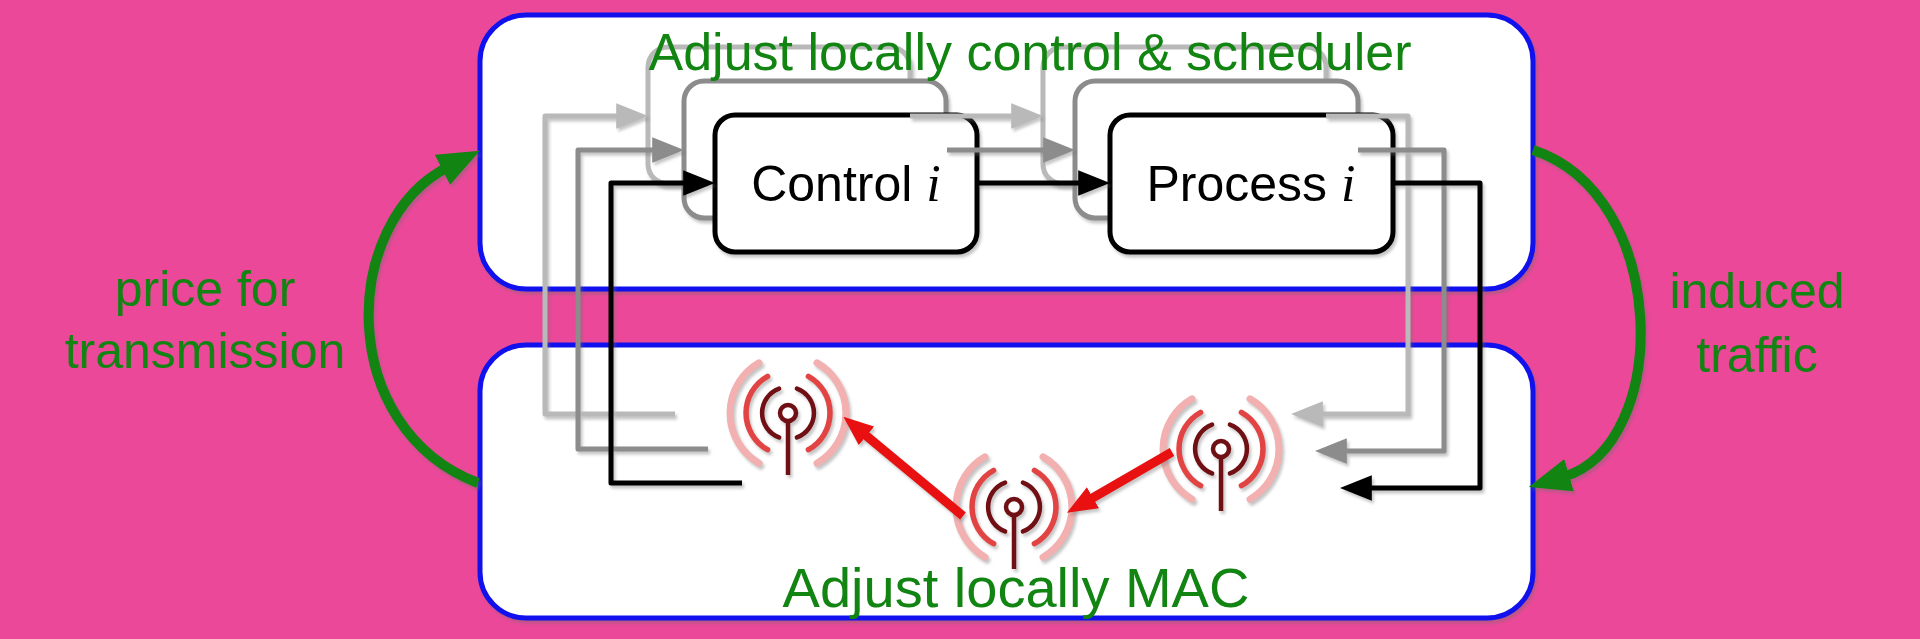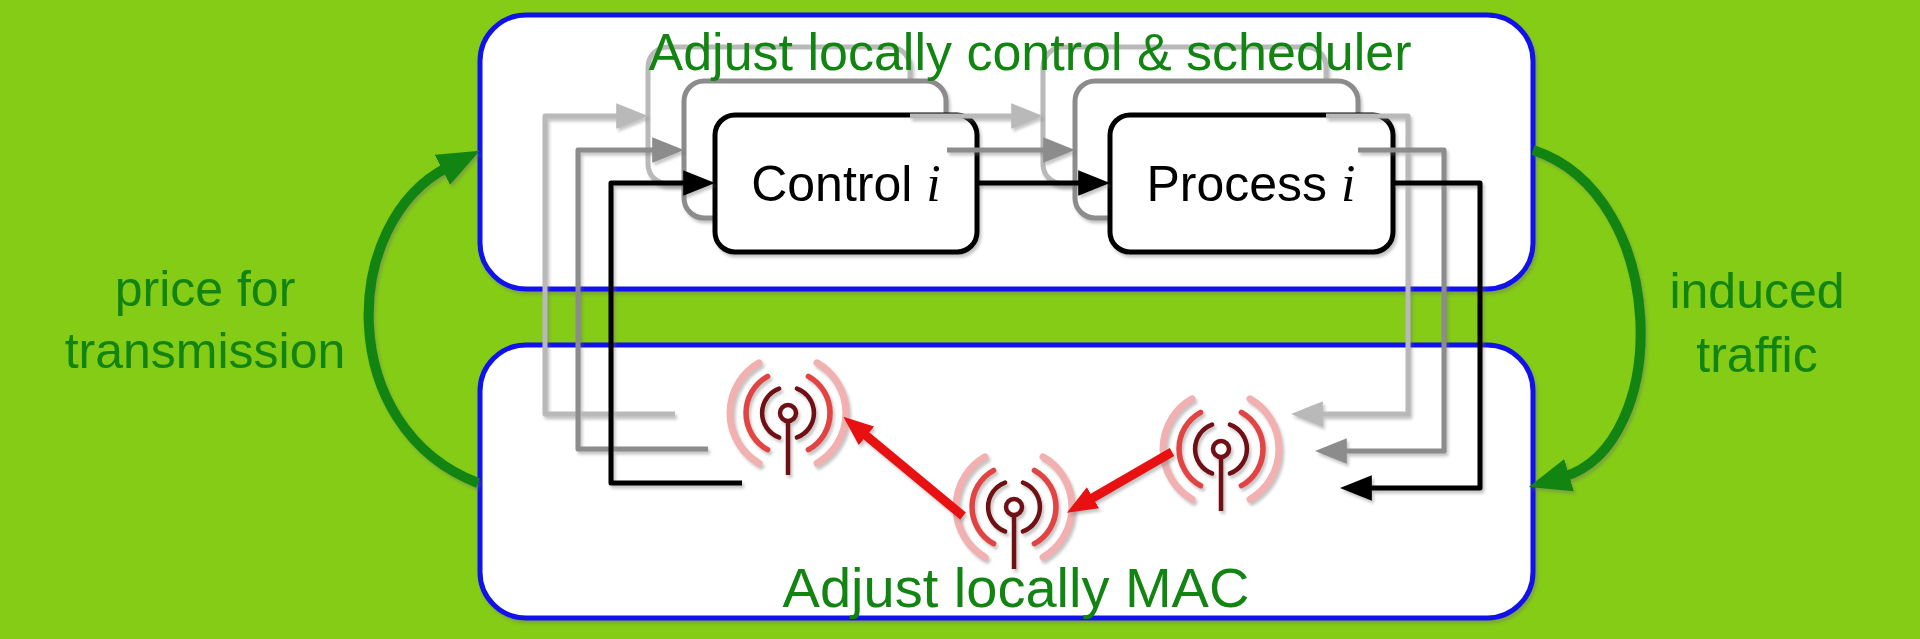--- a/index.html
+++ b/index.html
@@ -1,16 +1,16 @@
 <!DOCTYPE html>
 <html><head>
 <meta charset="utf-8">
 <style>
   html,body{margin:0;padding:0;background:#ffffff;}
-  .stage{position:relative;width:1920px;height:639px;background:#84cc16;overflow:hidden;}
+  .stage{position:relative;width:1920px;height:639px;background:#ec4899;overflow:hidden;}
   svg{display:block;}
   svg text{font-family:"Liberation Sans","DejaVu Sans",sans-serif;}
   .green-label{fill:#128412;}
   .side-label{font-size:50px;}
   .upper-title{font-size:52px;}
   .mac-title{font-size:56px;}
   .block-label{font-size:50px;fill:#000000;}
   .block-index{font-family:"Liberation Serif","DejaVu Serif",serif;font-style:italic;font-size:52px;fill:#000000;}
   .bluebox{fill:#ffffff;stroke:#1111ee;stroke-width:5;}
   .stack-back{fill:#ffffff;stroke:#b9b9b9;stroke-width:5;}

